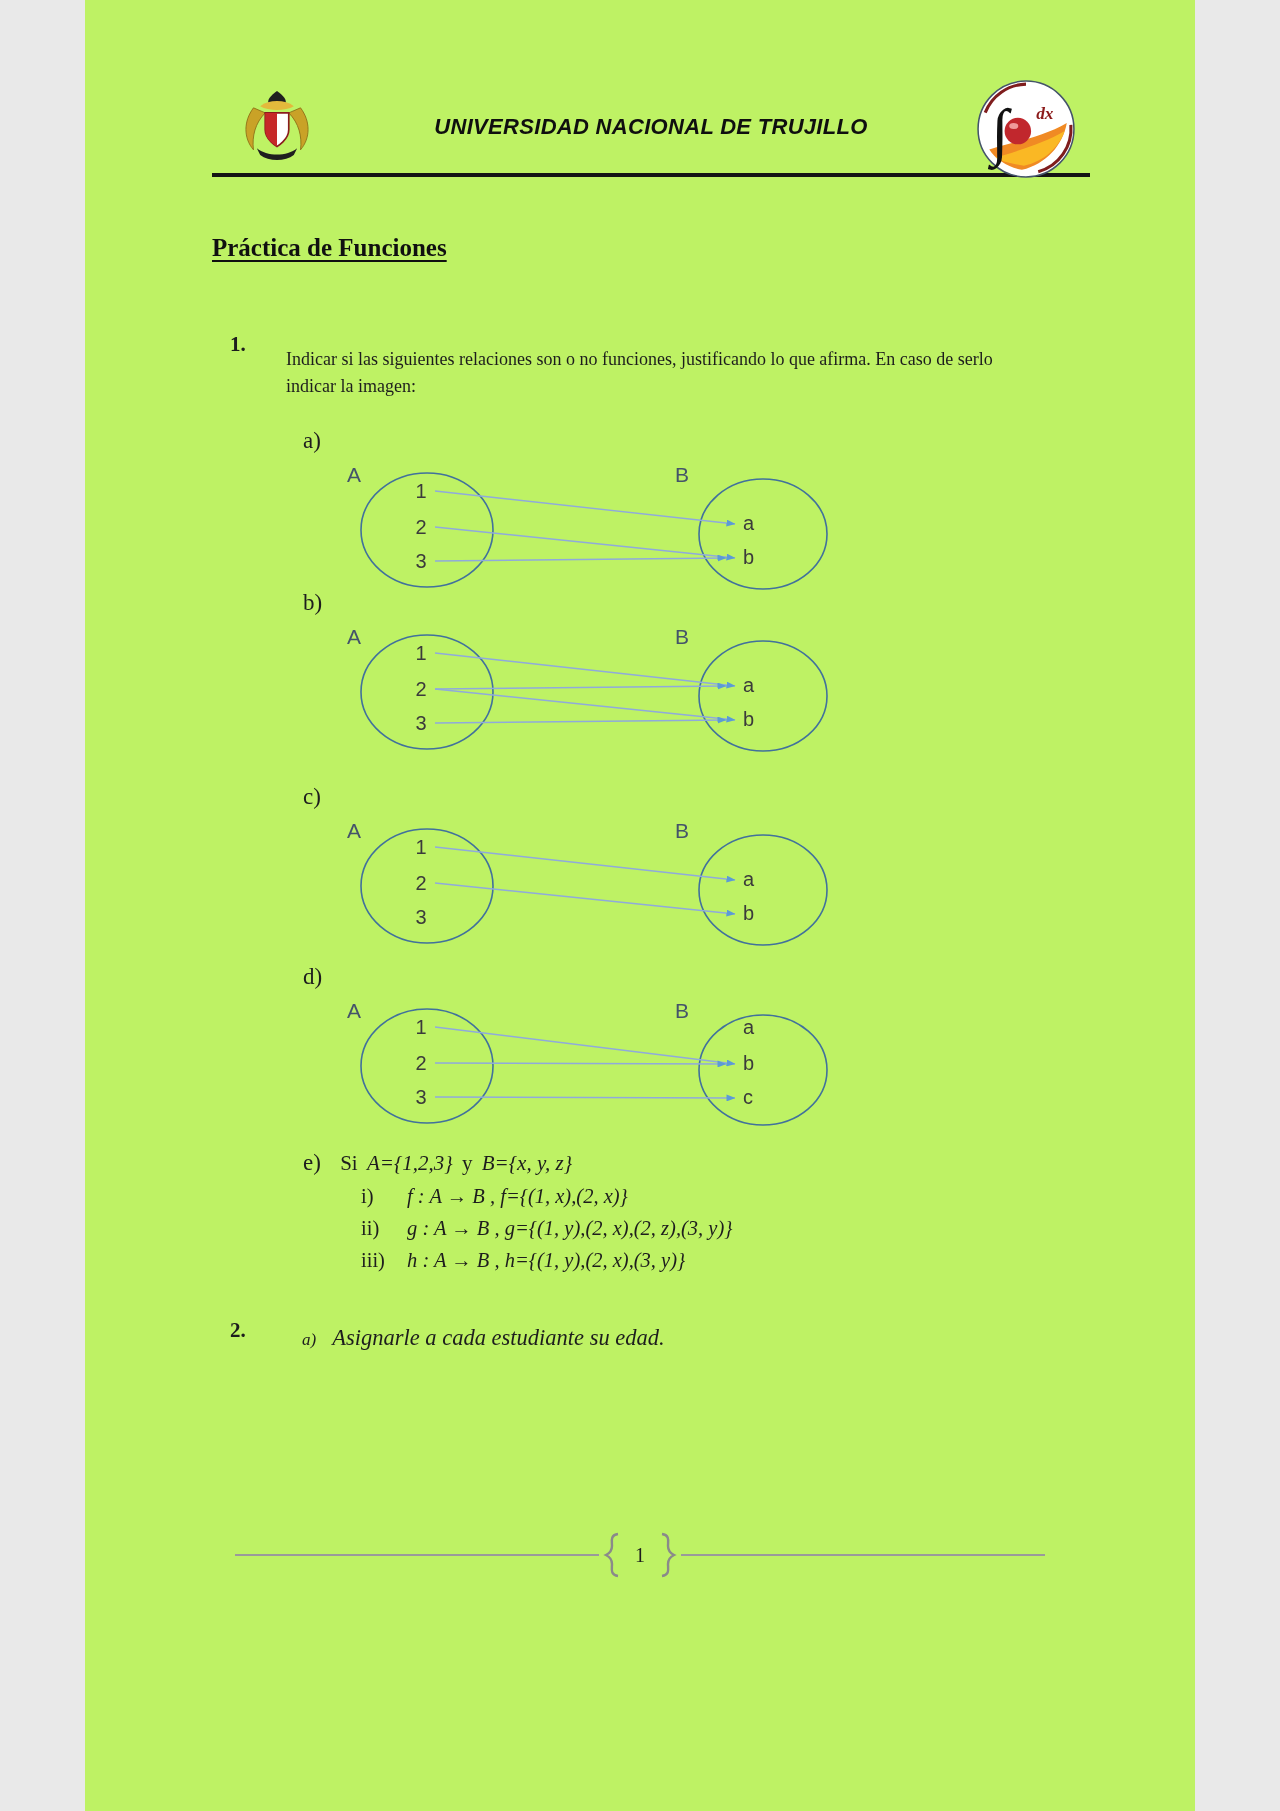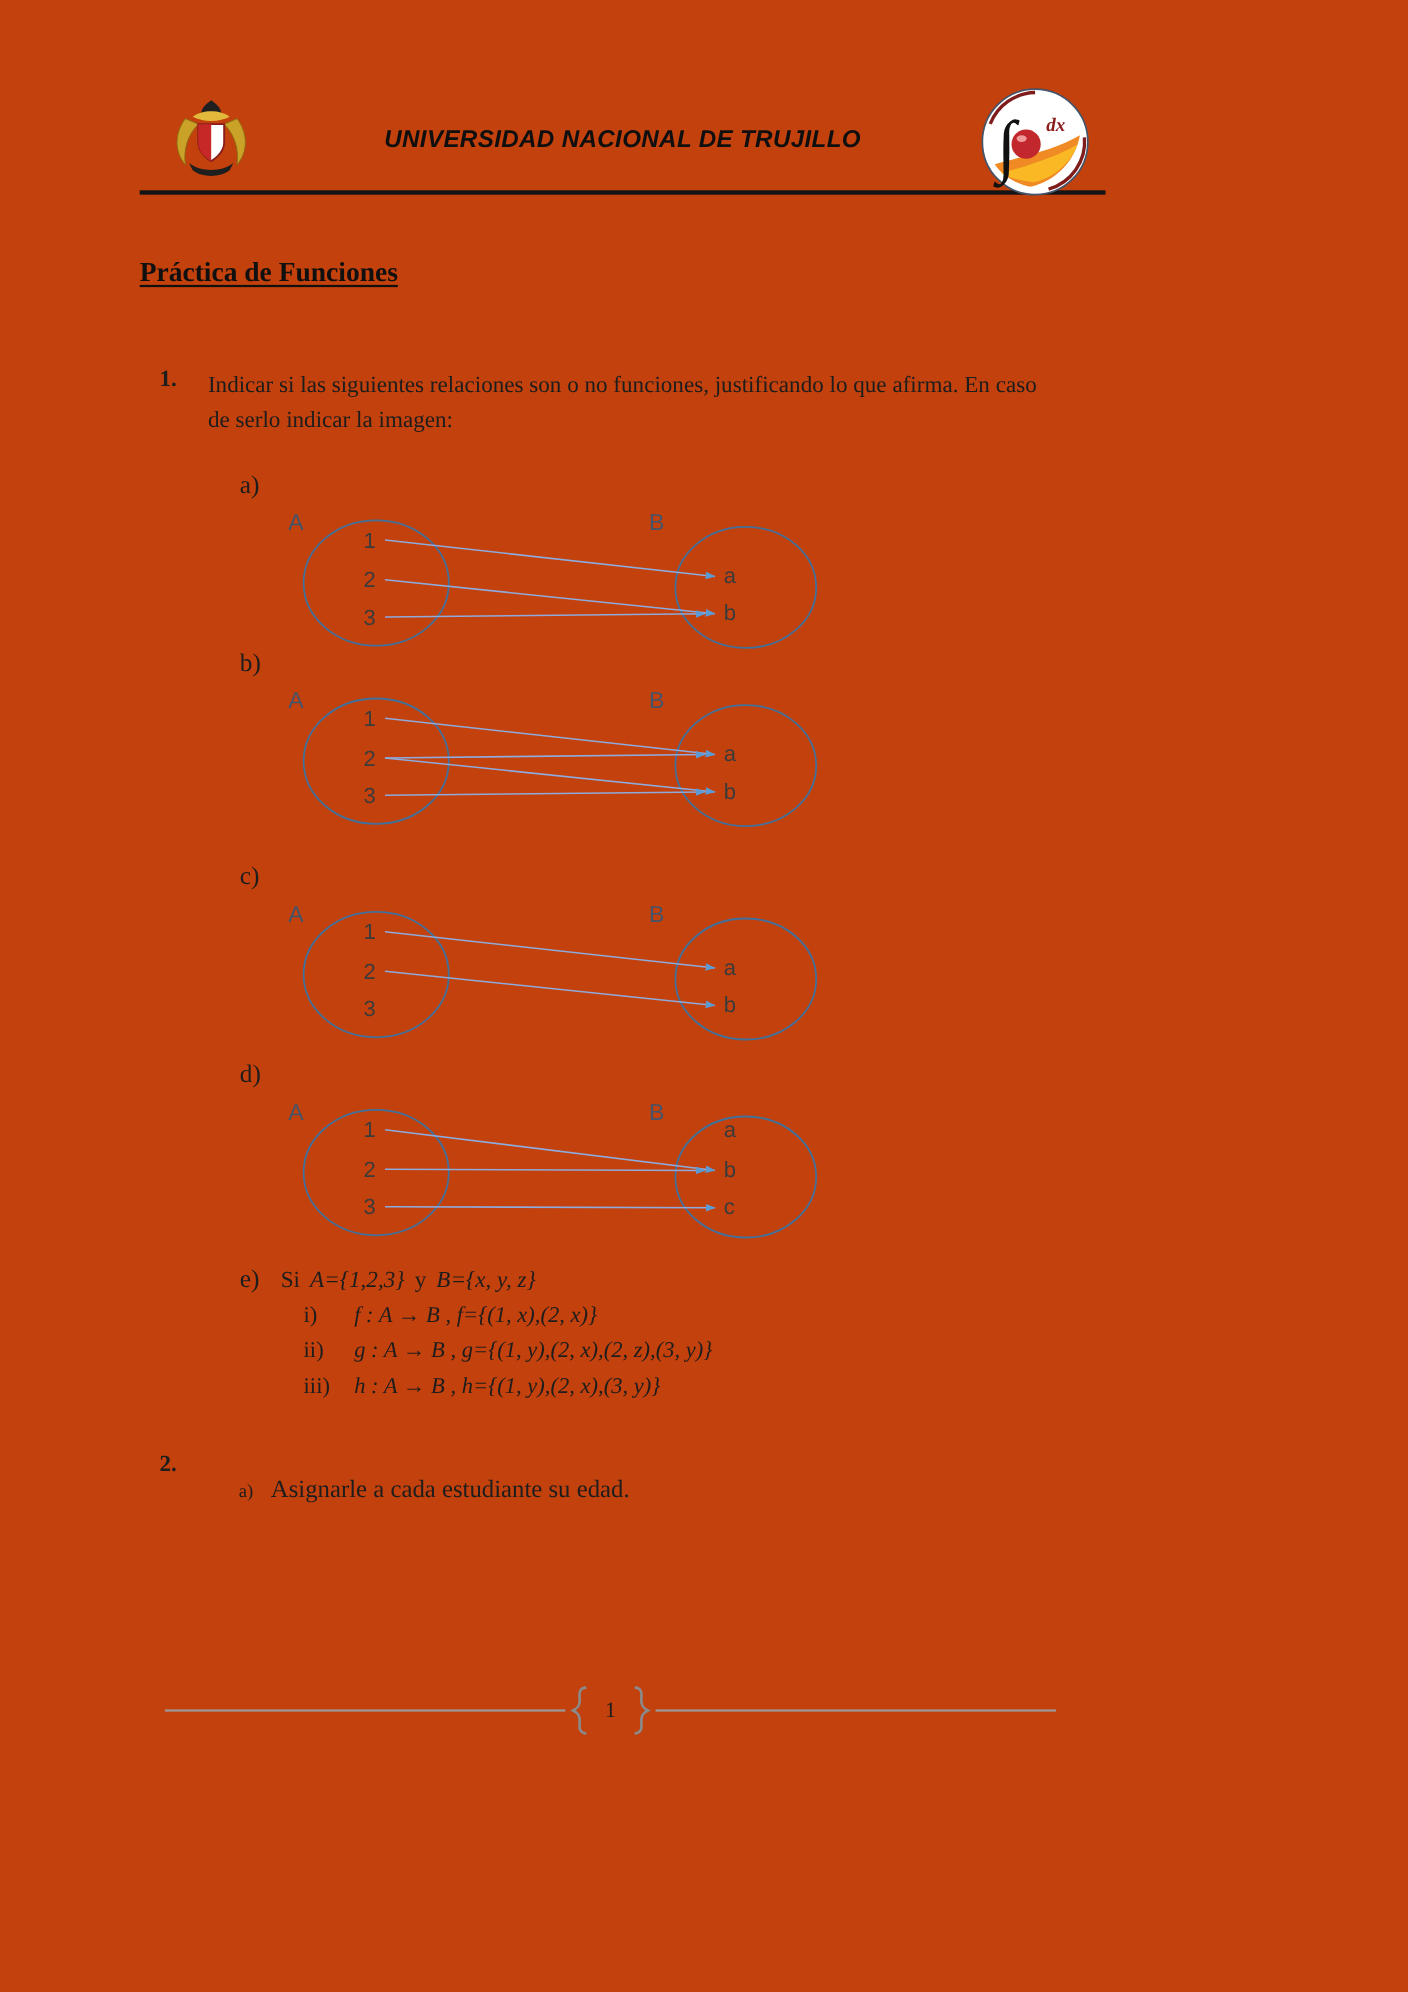--- a/index.html
+++ b/index.html
@@ -1,37 +1,37 @@
 <!DOCTYPE html>
 <html><head>
 <meta charset="utf-8">
 <style>
   html,body{margin:0;padding:0;background:#e9e9e9;}
-  .page{position:relative;width:1280px;height:1811px;margin:0 auto;background:#c2410c;
+  .page{position:relative;width:1110px;height:1811px;margin:0 auto;background:#bef264;
         font-family:"Liberation Serif",serif;color:#1d1d1d;overflow:hidden;}
 
   
   .crest{position:absolute;left:150px;top:86px;width:84px;height:84px;}
   .uni-name{position:absolute;left:127px;top:114px;width:878px;text-align:center;
             font-family:"Liberation Sans",sans-serif;font-weight:700;font-style:italic;
             font-size:22px;color:#0f0f0f;letter-spacing:.3px;}
   .mathlogo{position:absolute;left:890px;top:78px;width:102px;height:102px;z-index:2;}
   .header-rule{position:absolute;left:127px;top:173px;width:878px;height:4px;background:#141414;}
 
   .doc-title{position:absolute;left:127px;top:234px;width:878px;margin:0;text-align:left;
              font-size:25px;font-weight:700;text-decoration:underline;text-underline-offset:4px;color:#101010;}
 
   
   .q{position:absolute;left:145px;display:flex;align-items:flex-start;}
   .q .qnum{font-weight:700;font-size:21px;width:40px;flex:none;padding-top:2px;}
   .q .qbody{width:782px;}
-  .q .qtext{margin:4px;font-size:21px;line-height:1.5;}
+  .q .qtext{margin:16px;font-size:18px;line-height:1.5;}
   .q1{top:330px;}
   .q2{top:1316px;}
-  .subitem{margin-top:25px;padding-left:32px;font-size:22.5px;}
+  .subitem{margin-top:9px;padding-left:32px;font-size:22.5px;font-style:italic;}
   .subitem .sublabel{font-size:17px;margin-right:16px;}
 
   
   .dblock{position:absolute;left:218px;}
   .dblock .dlabel{font-size:23px;color:#1d1d1d;}
   .dblock .dsvg{display:block;margin:2px 0 0 36px;}
   .d-a{top:428px;} .d-b{top:590px;} .d-c{top:784px;} .d-d{top:964px;}
   .dsvg text{font-family:"Liberation Sans",sans-serif;}
 
   

